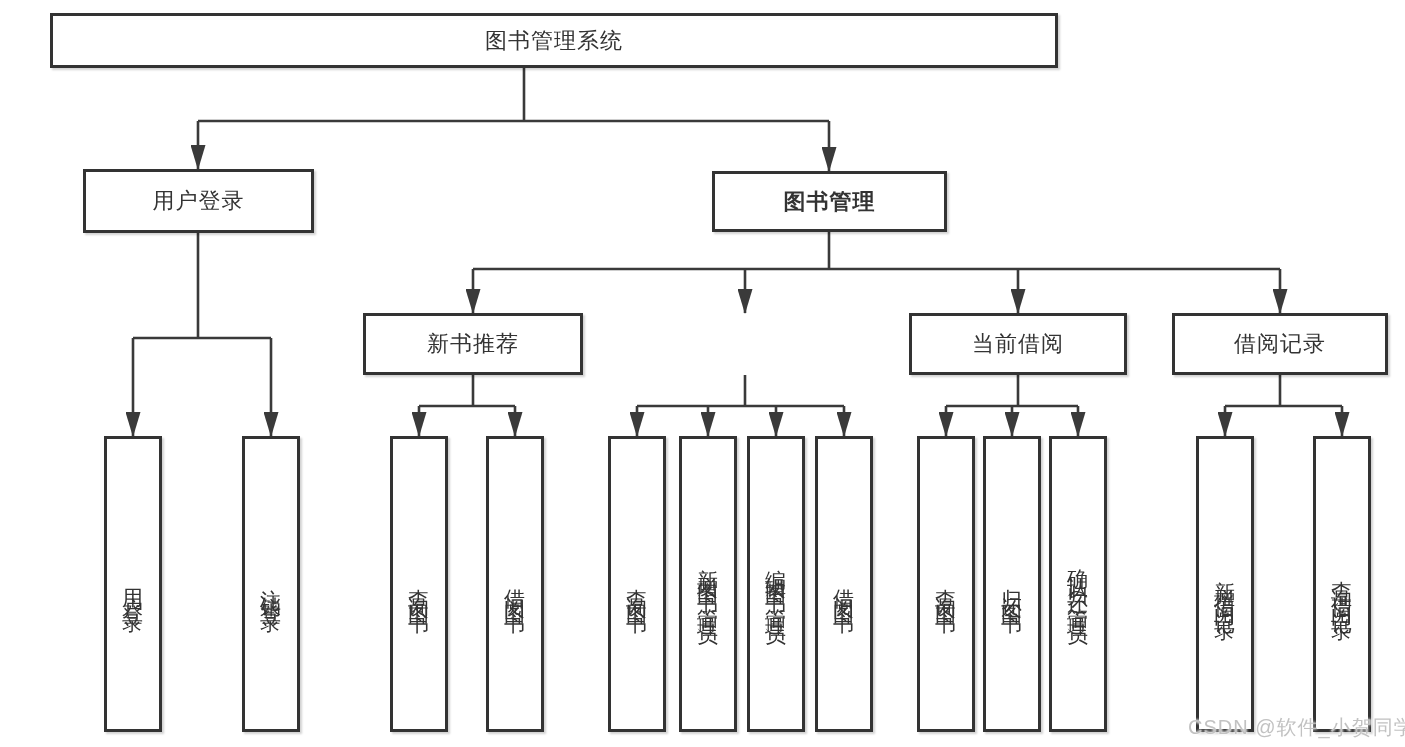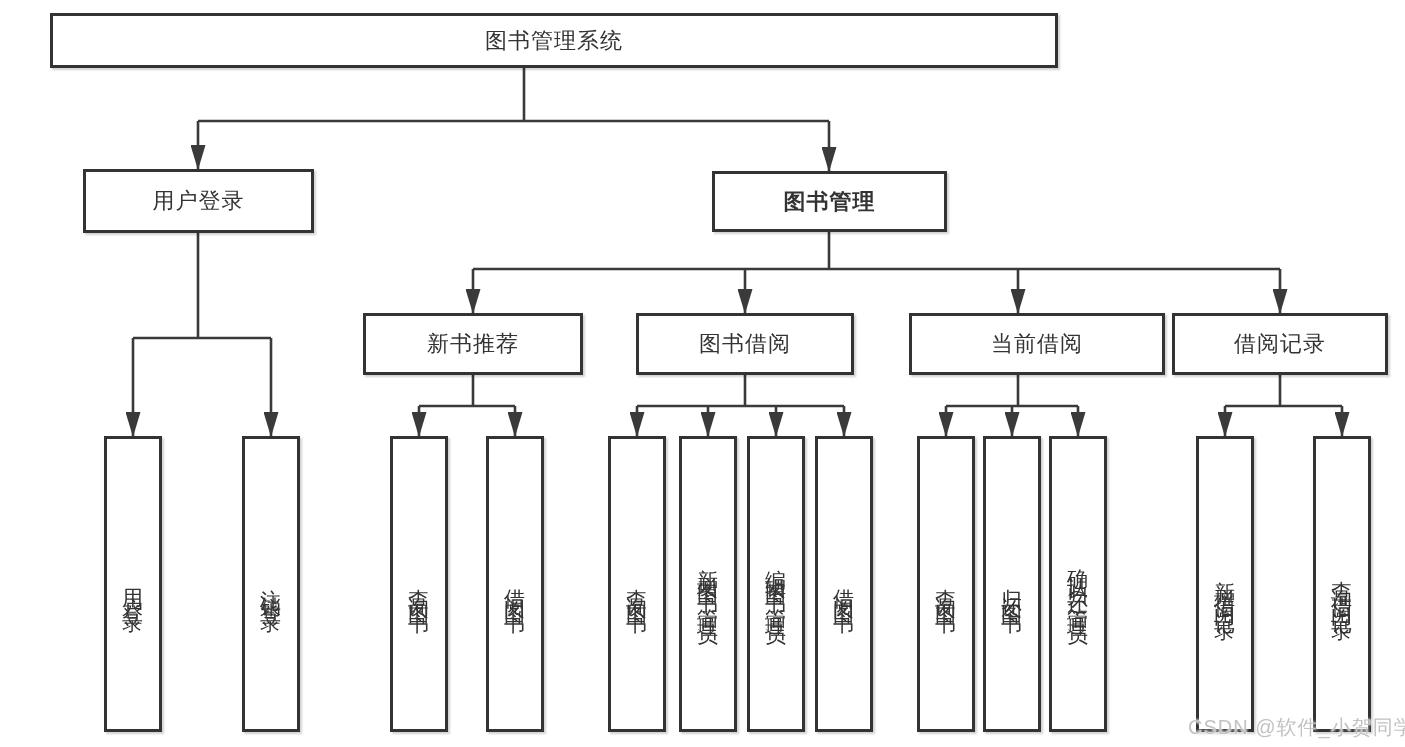--- a/index.html
+++ b/index.html
@@ -98,22 +98,21 @@
       <line x1="1342" y1="406" x2="1342" y2="436" marker-end="url(#arrow)"></line>
     </g>
   </svg>
 
   <div class="box" style="left:20px; top:13px; width:1008px; height:55px;margin-left:30px;">图书管理系统</div>
 
   <div class="box" style="left:83px; top:169px; width:231px; height:64px;">用户登录</div>
   <div class="box" style="left:712px; top:171px; width:235px; height:61px;font-weight:bold;">图书管理</div>
 
   <div class="box" style="left:363px; top:313px; width:220px; height:62px;">新书推荐</div>
-  <div class="box" style="left:636px; top:313px; width:218px; height:62px;">图书借阅</div>
-  <div class="box" style="left:909px; top:313px; width:256px; height:62px;">当前借阅</div>
+  <div class="box" style="left:909px; top:313px; width:218px; height:62px;">当前借阅</div>
   <div class="box" style="left:1172px; top:313px; width:216px; height:62px;">借阅记录</div>
 
   <div class="box leaf" style="left:104px; top:436px; width:58px; height:296px;">用户登录</div>
   <div class="box leaf" style="left:242px; top:436px; width:58px; height:296px;">注销登录</div>
 
   <div class="box leaf" style="left:390px; top:436px; width:58px; height:296px;">查询图书</div>
   <div class="box leaf" style="left:486px; top:436px; width:58px; height:296px;">借阅图书</div>
 
   <div class="box leaf" style="left:608px; top:436px; width:58px; height:296px;">查询图书</div>
   <div class="box leaf" style="left:679px; top:436px; width:58px; height:296px;">新增图书（管理员）</div>

